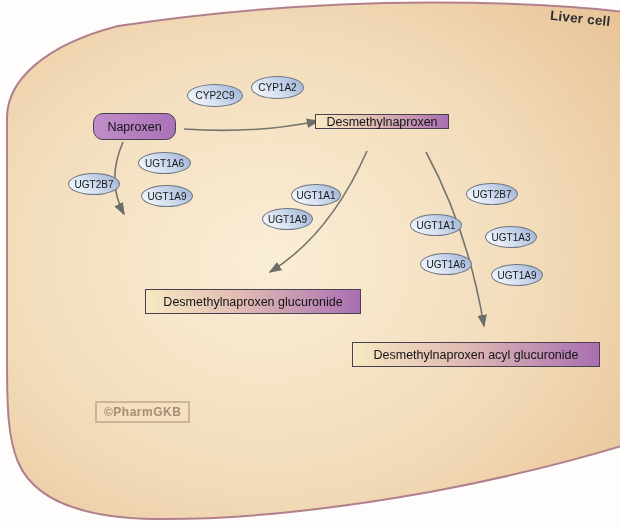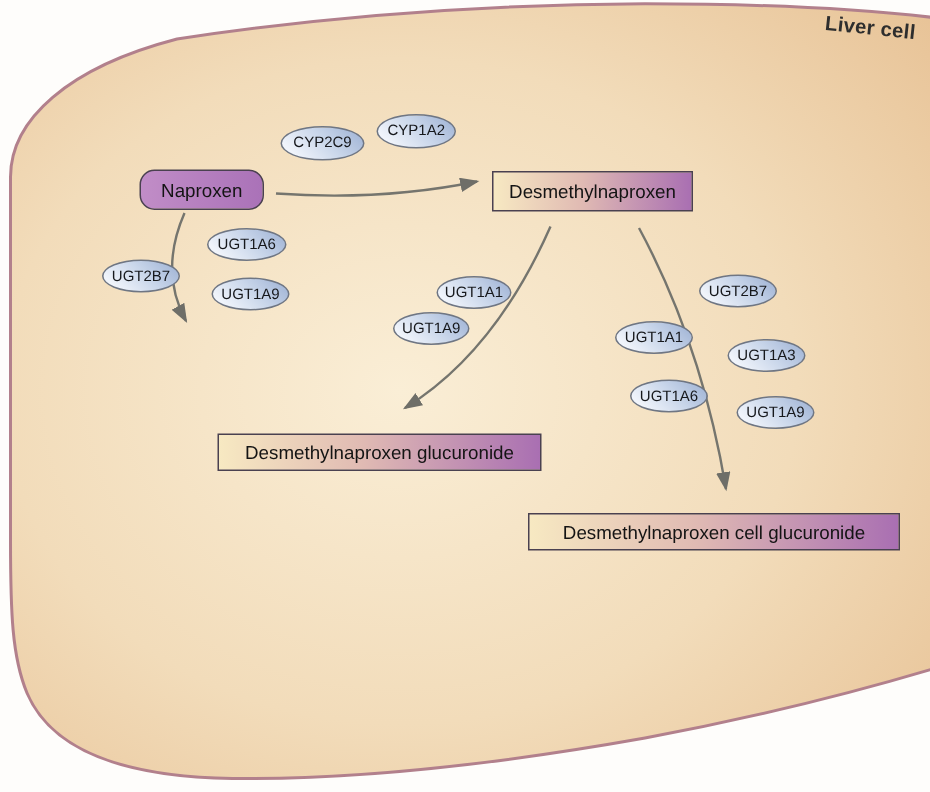--- a/index.html
+++ b/index.html
@@ -61,25 +61,26 @@
          L 7 118
          C 7 80, 45 45, 118 26 Z" fill="url(#cellfill)" stroke="#b2808c" stroke-width="2"></path>
 
     <path d="M 184 129 Q 255 134 318 121" fill="none" stroke="#75756e" stroke-width="1.6" marker-end="url(#ah)"></path>
     <path d="M 123 142 Q 106 181 124 214" fill="none" stroke="#75756e" stroke-width="1.6" marker-end="url(#ah)"></path>
     <path d="M 367 151 Q 330 235 270 272" fill="none" stroke="#75756e" stroke-width="1.6" marker-end="url(#ah)"></path>
     <path d="M 426 152 Q 468 230 484 326" fill="none" stroke="#75756e" stroke-width="1.6" marker-end="url(#ah)"></path>
   </svg>
 
   <div class="region-label">Liver cell</div>
+  <div class="watermark">©PharmGKB</div>
 
   <div class="node solid-purple" style="left:93px;top:113px;width:83px;height:27px;border-radius:10px;">Naproxen</div>
-  <div class="node grad" style="left:328px;top:114px;width:134px;height:27px;">Desmethylnaproxen</div>
+  <div class="node grad" style="left:315px;top:114px;width:134px;height:15px;">Desmethylnaproxen</div>
   <div class="node grad" style="left:145px;top:289px;width:216px;height:25px;">Desmethylnaproxen glucuronide</div>
-  <div class="node grad" style="left:352px;top:342px;width:248px;height:25px;">Desmethylnaproxen cell glucuronide</div>
+  <div class="node grad" style="left:352px;top:342px;width:248px;height:25px;">Desmethylnaproxen acyl glucuronide</div>
 
   <div class="enzyme" style="left:187px;top:84px;width:56px;height:23px;">CYP2C9</div>
   <div class="enzyme" style="left:251px;top:76px;width:53px;height:23px;">CYP1A2</div>
   <div class="enzyme" style="left:138px;top:152px;width:53px;height:22px;">UGT1A6</div>
   <div class="enzyme" style="left:68px;top:173px;width:52px;height:22px;">UGT2B7</div>
   <div class="enzyme" style="left:141px;top:185px;width:52px;height:22px;">UGT1A9</div>
   <div class="enzyme" style="left:291px;top:184px;width:50px;height:22px;">UGT1A1</div>
   <div class="enzyme" style="left:262px;top:208px;width:51px;height:22px;">UGT1A9</div>
   <div class="enzyme" style="left:466px;top:183px;width:52px;height:22px;">UGT2B7</div>
   <div class="enzyme" style="left:410px;top:214px;width:52px;height:22px;">UGT1A1</div>

